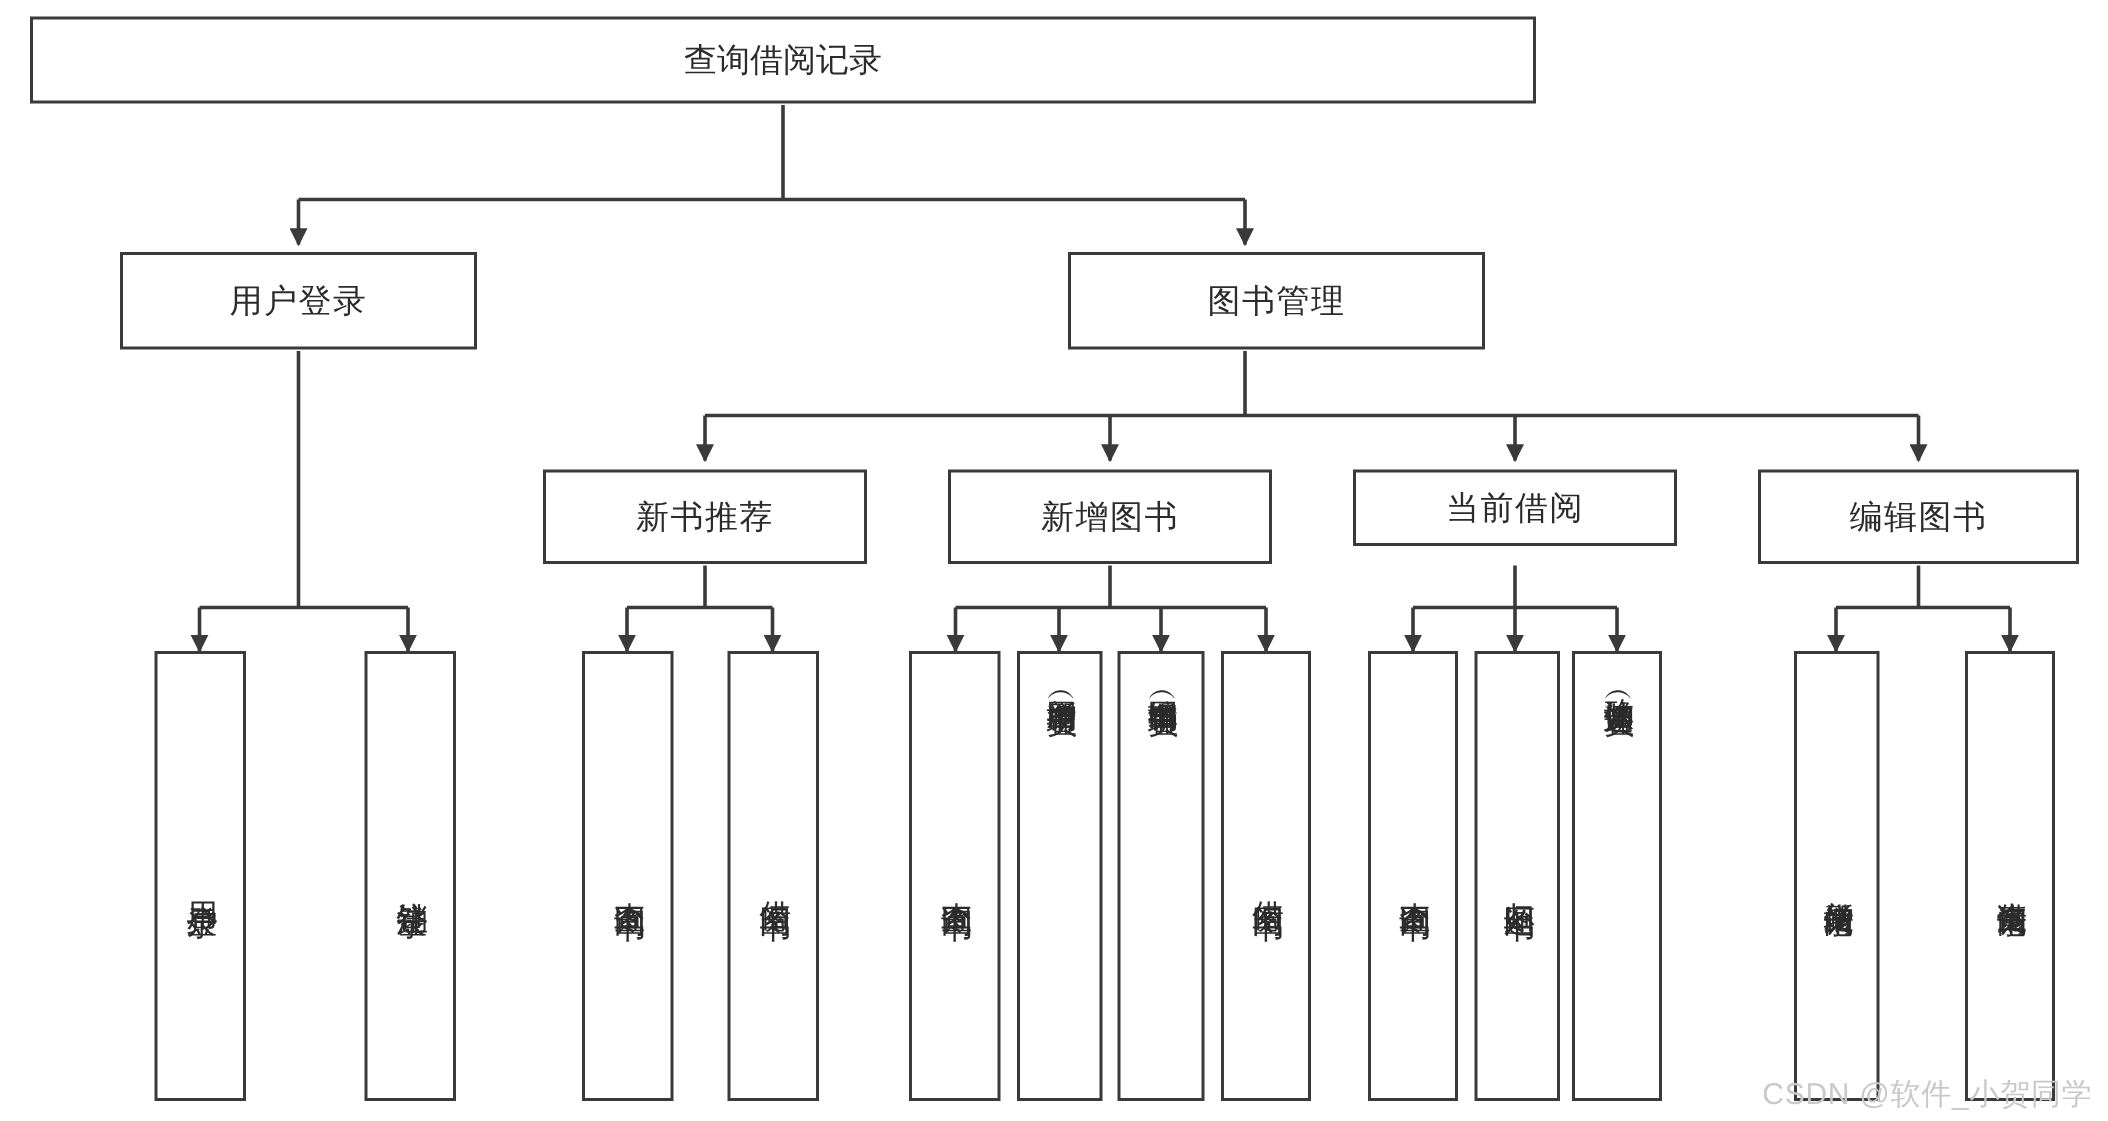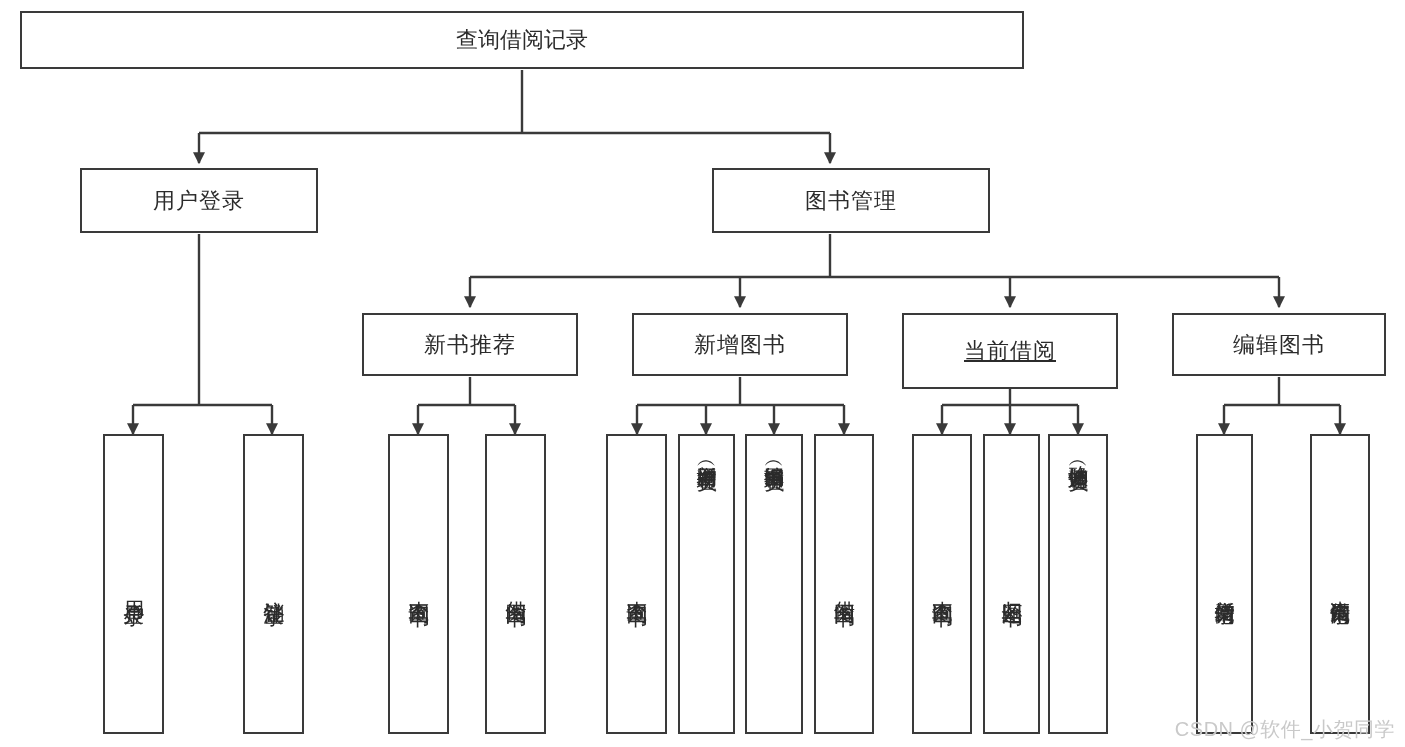--- a/index.html
+++ b/index.html
@@ -143,21 +143,21 @@
   <div class="node h" style="left:712px; top:168px; width:278px; height:65px;">
     <span>图书管理</span>
   </div>
 
   <div class="node h" style="left:362px; top:313px; width:216px; height:63px;">
     <span>新书推荐</span>
   </div>
   <div class="node h" style="left:632px; top:313px; width:216px; height:63px;">
     <span>新增图书</span>
   </div>
-  <div class="node h" style="left:902px; top:313px; width:216px; height:76px;text-decoration:underline;">
+  <div class="node h" style="left:902px; top:313px; width:216px; height:51px;">
     <span>当前借阅</span>
   </div>
   <div class="node h" style="left:1172px; top:313px; width:214px; height:63px;">
     <span>编辑图书</span>
   </div>
 
   <div class="node leaf" style="left:103px; top:434px; width:61px; height:300px;">
     <div class="leaf-inner">
       <span class="vtext">用户登录</span>
     </div>

